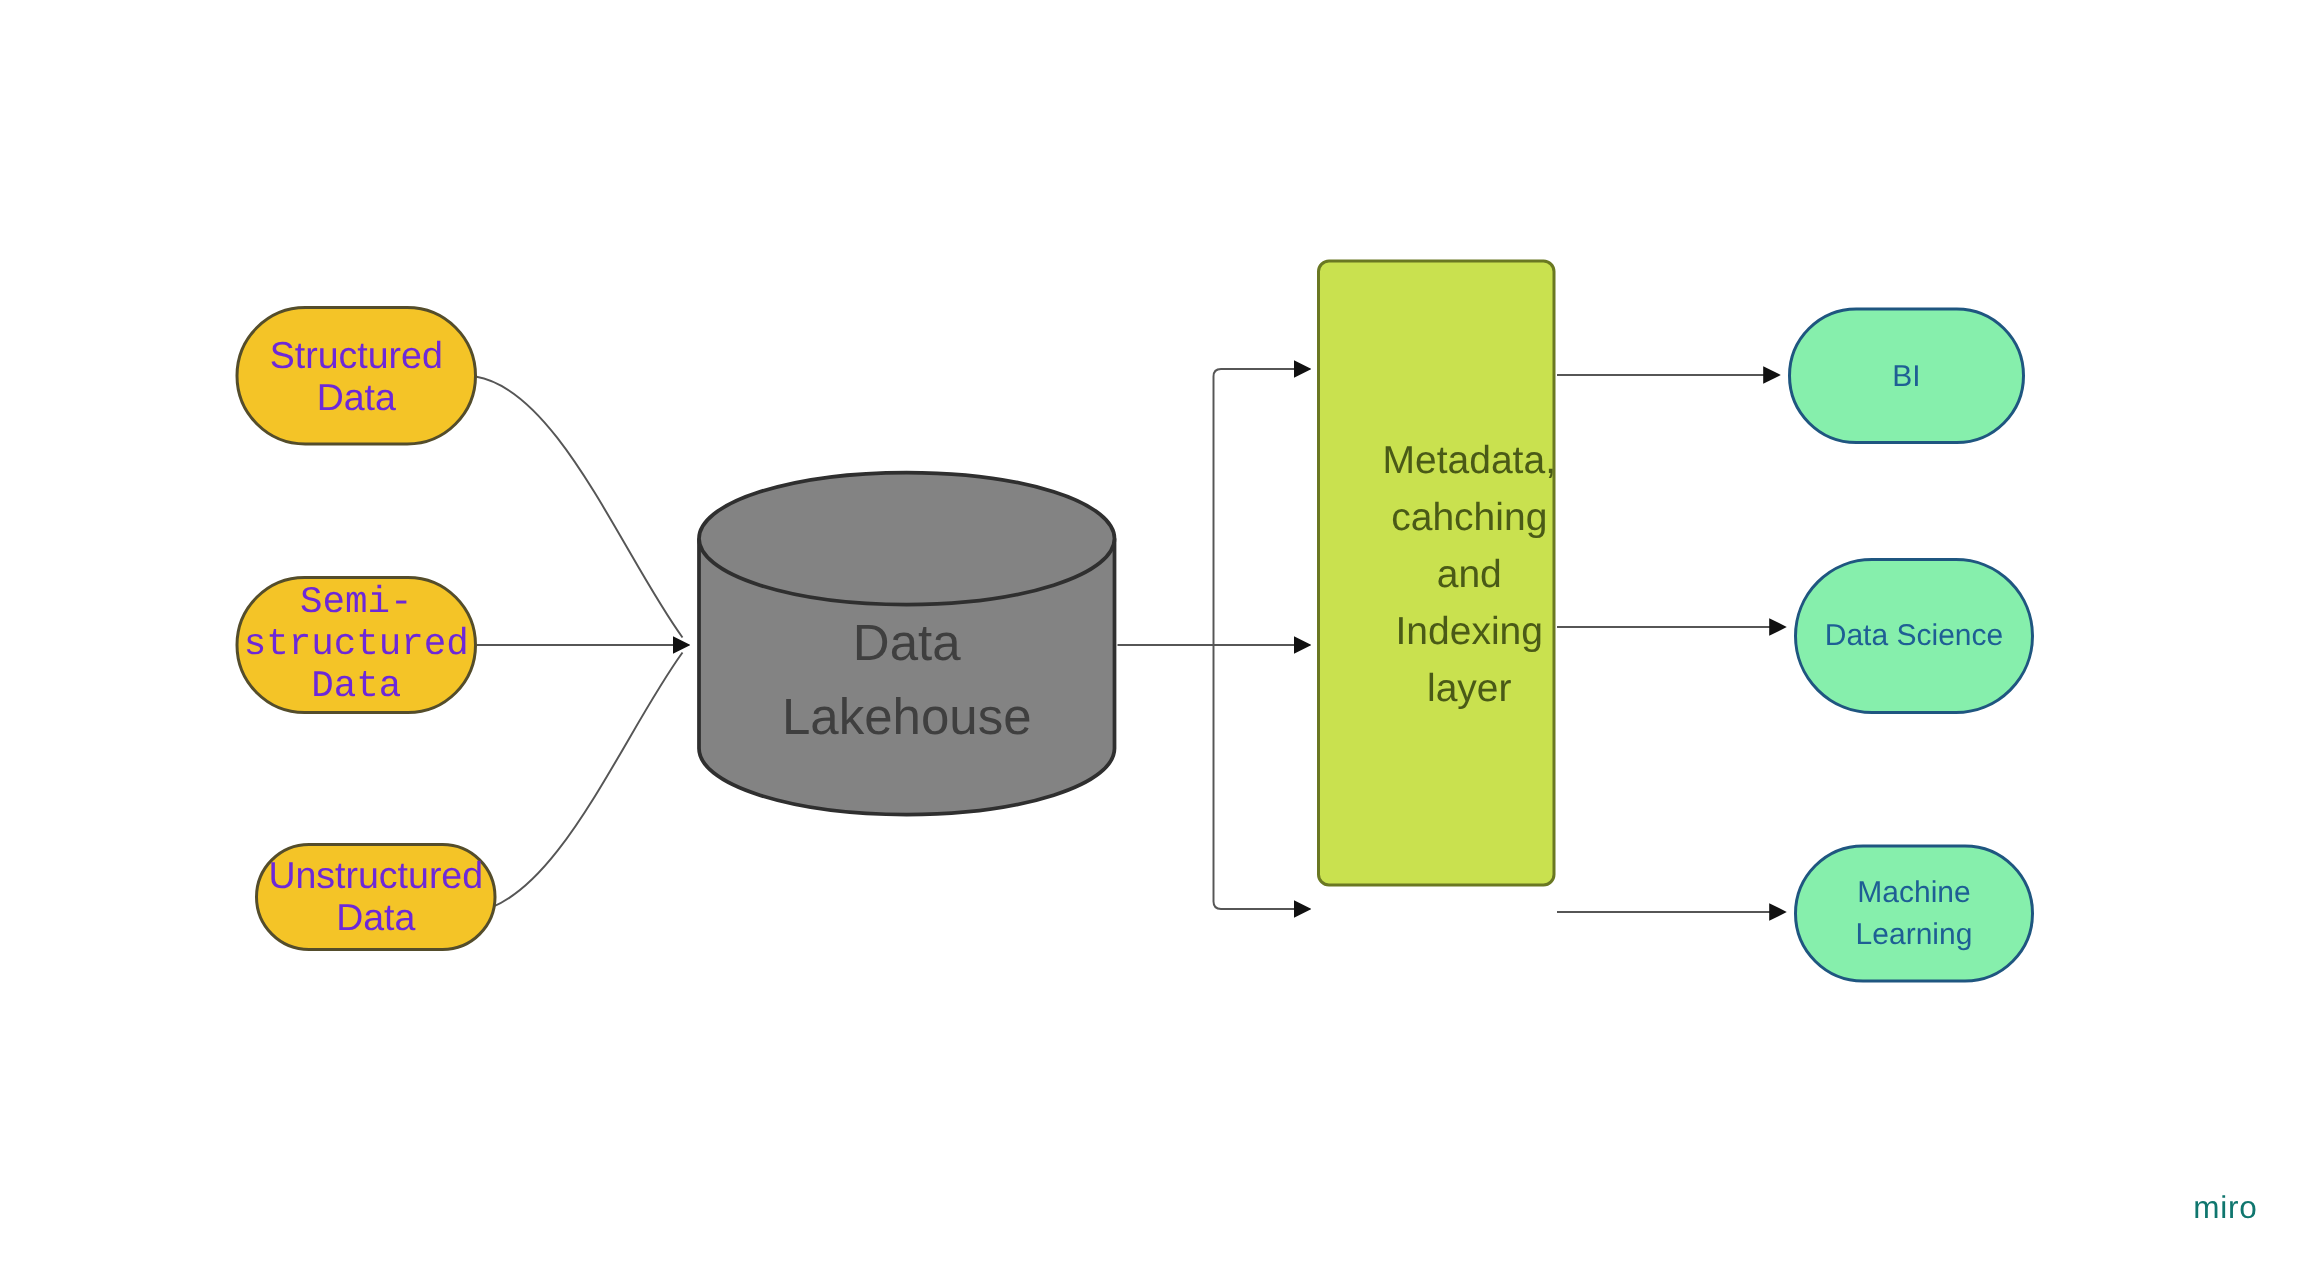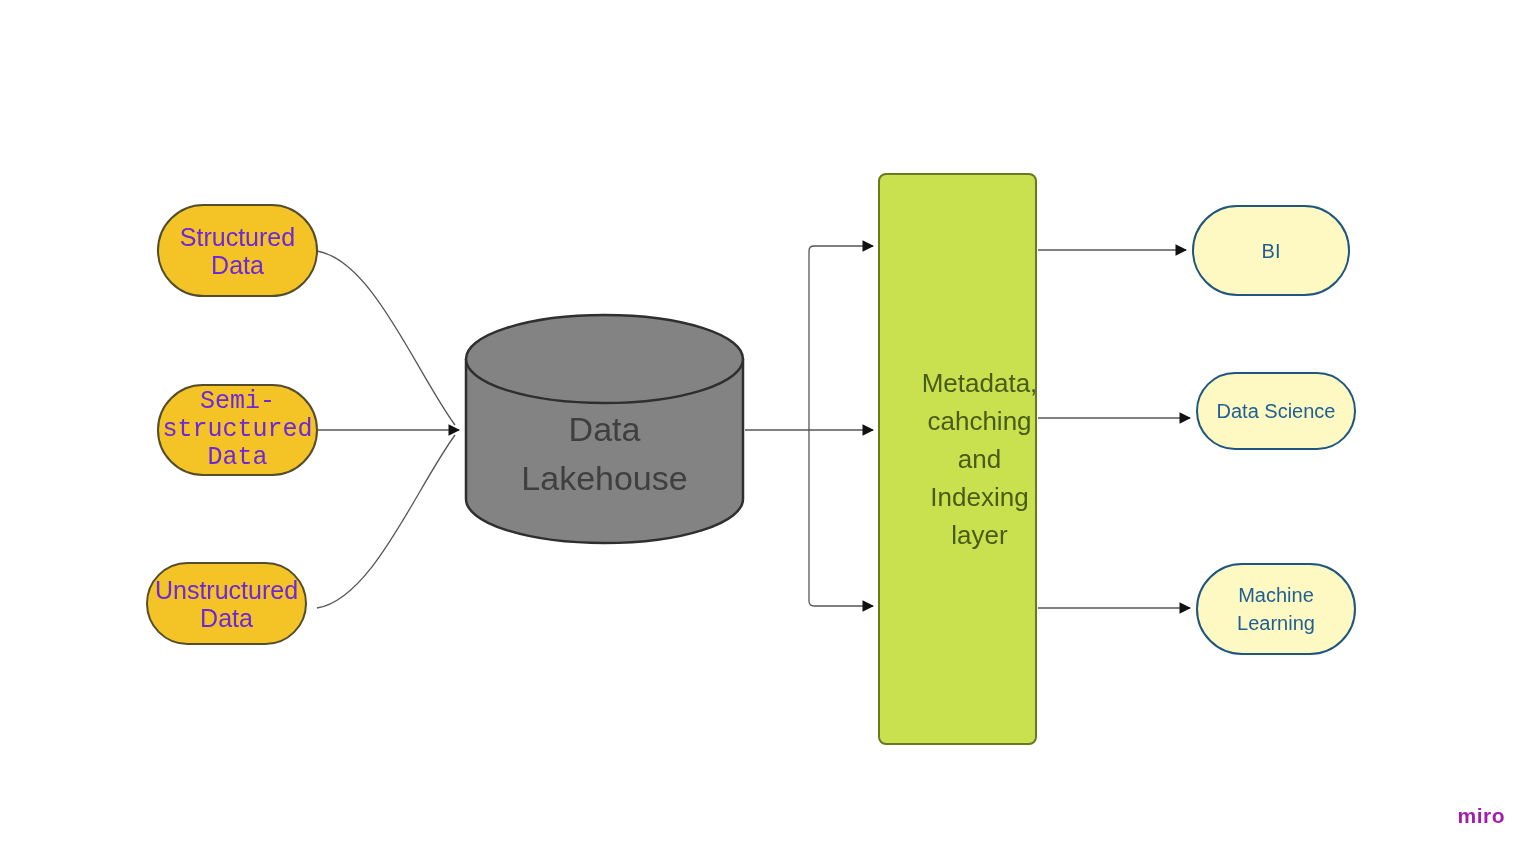--- a/index.html
+++ b/index.html
@@ -38,21 +38,21 @@
   .pill.source {
     background: #F4C427;
     border: 2px solid #544D2B;
   }
   .pill.source .label {
     color: #6d28d9;
     font-size: 25px;
     line-height: 28px;
   }
   .pill.consumer {
-    background: #fef9c3;
+    background: #86efac;
     border: 2px solid #1F5680;
   }
   .pill.consumer .label {
     color: #1E5F94;
     font-size: 20px;
     line-height: 28px;
   }
   .layer-box {
     background: #C9E14F;
     border: 2px solid #6A7822;
@@ -78,32 +78,32 @@
     transform: translateY(25px);
     color: #3F3F3F;
     font-size: 34px;
     line-height: 49px;
     white-space: pre-line;
     text-align: center;
   }
   
   .n-structured   { left: 157px; top: 204px; width: 161px; height: 93px; }
   .n-semi         { left: 157px; top: 384px; width: 161px; height: 92px; font-family: Liberation Mono, monospace; }
-  .n-unstructured { left: 146px; top: 562px; width: 161px; height: 83px; }
-  .n-layer        { left: 878px; top: 173px; width: 159px; height: 572px; padding-left: 44px; }
+  .n-unstructured { left: 170px; top: 562px; width: 161px; height: 72px; }
+  .n-layer        { left: 878px; top: 173px; width: 159px; height: 418px; padding-left: 44px; }
   .n-bi           { left: 1192px; top: 205px; width: 158px; height: 91px; }
-  .n-ds           { left: 1196px; top: 372px; width: 160px; height: 78px; }
+  .n-ds           { left: 1196px; top: 372px; width: 160px; height: 104px; }
   .n-ml           { left: 1196px; top: 563px; width: 160px; height: 92px; align-items: center; }
   .watermark {
     position: absolute;
     right: 31px;
-    bottom: 14px;
-    color: #a21caf;
+    bottom: 24px;
+    color: #0f766e;
     font-size: 21px;
-    font-weight: 700;
+    font-weight: 400;
     letter-spacing: 0.5px;
     user-select: none;
   }
 </style>
 </head>
 <body>
 
 <div class="canvas">
 
   <svg class="connectors" viewBox="0 0 1536 842" xmlns="http://www.w3.org/2000/svg">

